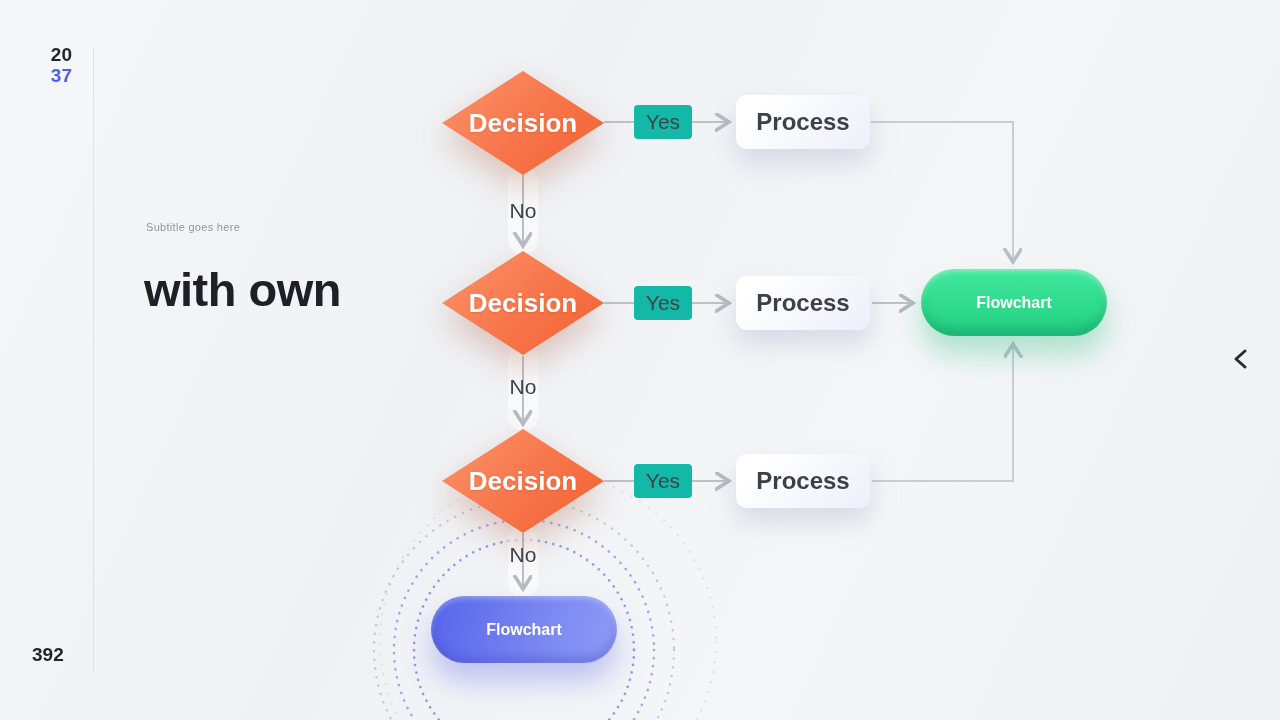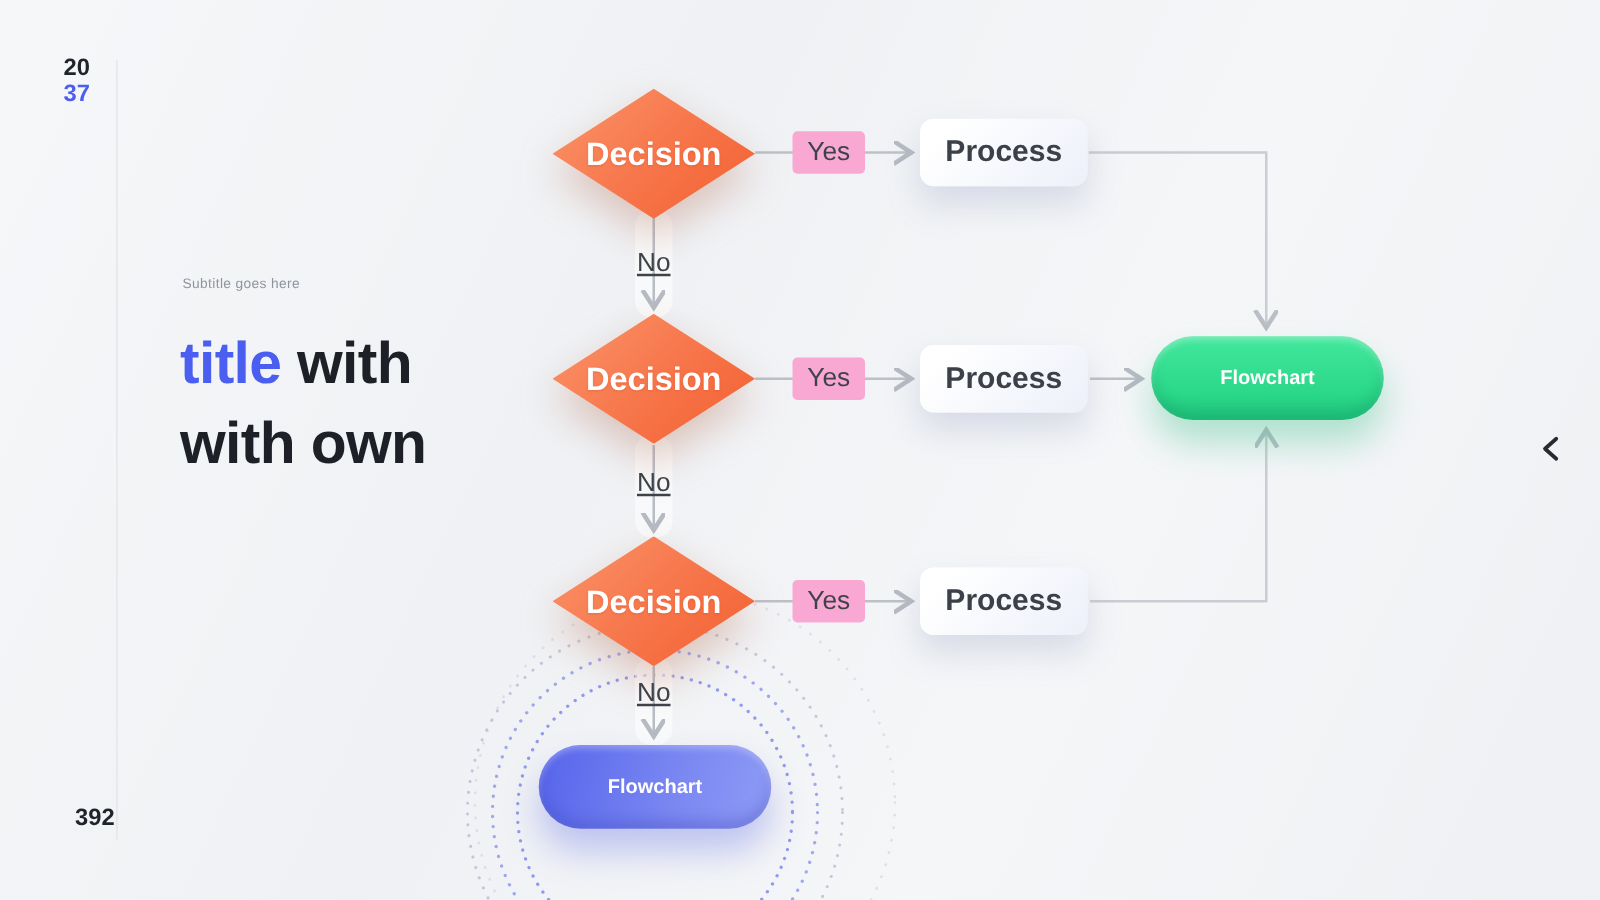--- a/index.html
+++ b/index.html
@@ -13,21 +13,21 @@
   svg.layer{position:absolute;left:0;top:0;pointer-events:none;}
   .decor{z-index:0;}
   .connectors{z-index:1;}
 
   
   .year{position:absolute;left:38px;top:44px;width:34px;text-align:right;
         font-size:19px;font-weight:bold;line-height:21px;z-index:3;}
   .year .yr-top{color:#1f242b;display:block;}
   .year .yr-bot{color:#4a5ef0;display:block;}
   .vline{position:absolute;left:93px;top:48px;width:1px;height:624px;background:#e1e3e8;z-index:2;}
-  .pagenum{position:absolute;left:32px;top:644px;font-size:19px;font-weight:bold;color:#1f242b;z-index:3;margin-left:28px;}
+  .pagenum{position:absolute;left:32px;top:644px;font-size:19px;font-weight:bold;color:#1f242b;z-index:3;}
 
   
   .subtitle{position:absolute;left:146px;top:221px;font-size:11px;color:#8f95a0;letter-spacing:.3px;z-index:3;}
   .title{position:absolute;left:144px;top:258px;width:330px;font-size:47px;font-weight:bold;
          color:#1d2127;line-height:64px;letter-spacing:-.5px;z-index:3;}
   .title .hl{color:#4a5ef0;}
 
   
   .diamond-wrap{position:absolute;width:162px;height:104px;z-index:2;
                 filter:drop-shadow(0 14px 16px rgba(185,115,90,.38));}
@@ -44,23 +44,23 @@
 
   .pill{position:absolute;width:186px;height:67px;border-radius:34px;z-index:2;
         display:flex;align-items:center;justify-content:center;
         font-size:16px;font-weight:bold;color:#fff;}
   .pill-green{background:linear-gradient(180deg,#41e89d 0%,#2bd789 70%,#21c77d 100%);
         box-shadow:0 18px 28px rgba(45,190,130,.35),inset 0 -7px 10px rgba(16,150,98,.35),inset 0 3px 5px rgba(255,255,255,.35);}
   .pill-blue{background:linear-gradient(105deg,#5664eb 0%,#7b88f2 60%,#909cf5 100%);
         box-shadow:0 18px 28px rgba(92,106,230,.35),inset 0 -7px 10px rgba(55,65,180,.30),inset 0 3px 5px rgba(255,255,255,.30);}
 
   .lab{position:absolute;z-index:2;display:flex;align-items:center;justify-content:center;
-       background:#f9a8d4;color:#3e434a;font-size:21px;border-radius:4px;}
+       background:#14b8a6;color:#3e434a;font-size:21px;border-radius:4px;}
   .yes-lab{width:58px;height:34px;}
-  .no-lab{width:48px;height:34px;text-decoration:underline;}
+  .no-lab{width:48px;height:34px;}
 
   .chevron{position:absolute;left:1232px;top:348px;width:18px;height:22px;z-index:3;cursor:pointer;}
 </style>
 </head>
 <body>
 
 <div class="slide">
 
   <svg class="layer decor" width="1280" height="720" viewBox="0 0 1280 720">
     <circle cx="524" cy="650" r="110" fill="none" stroke="#5463e8" stroke-opacity="0.62" stroke-width="2.6" stroke-linecap="round" stroke-dasharray="0.1 7.4"></circle>
@@ -99,21 +99,20 @@
 
   <div class="year">
     <span class="yr-top">20</span>
     <span class="yr-bot">37</span>
   </div>
   <div class="vline"></div>
   <div class="pagenum">392</div>
 
   <div class="subtitle">Subtitle goes here</div>
   <div class="title">
-    <div><span class="hl">title</span> <span>with</span></div>
     <div><span>with own</span></div>
   </div>
 
   <div class="diamond-wrap" style="left:442px;top:71px;">
     <div class="diamond">
         <span>Decision</span>
       </div>
   </div>
   <div class="diamond-wrap" style="left:442px;top:251px;">
     <div class="diamond">

